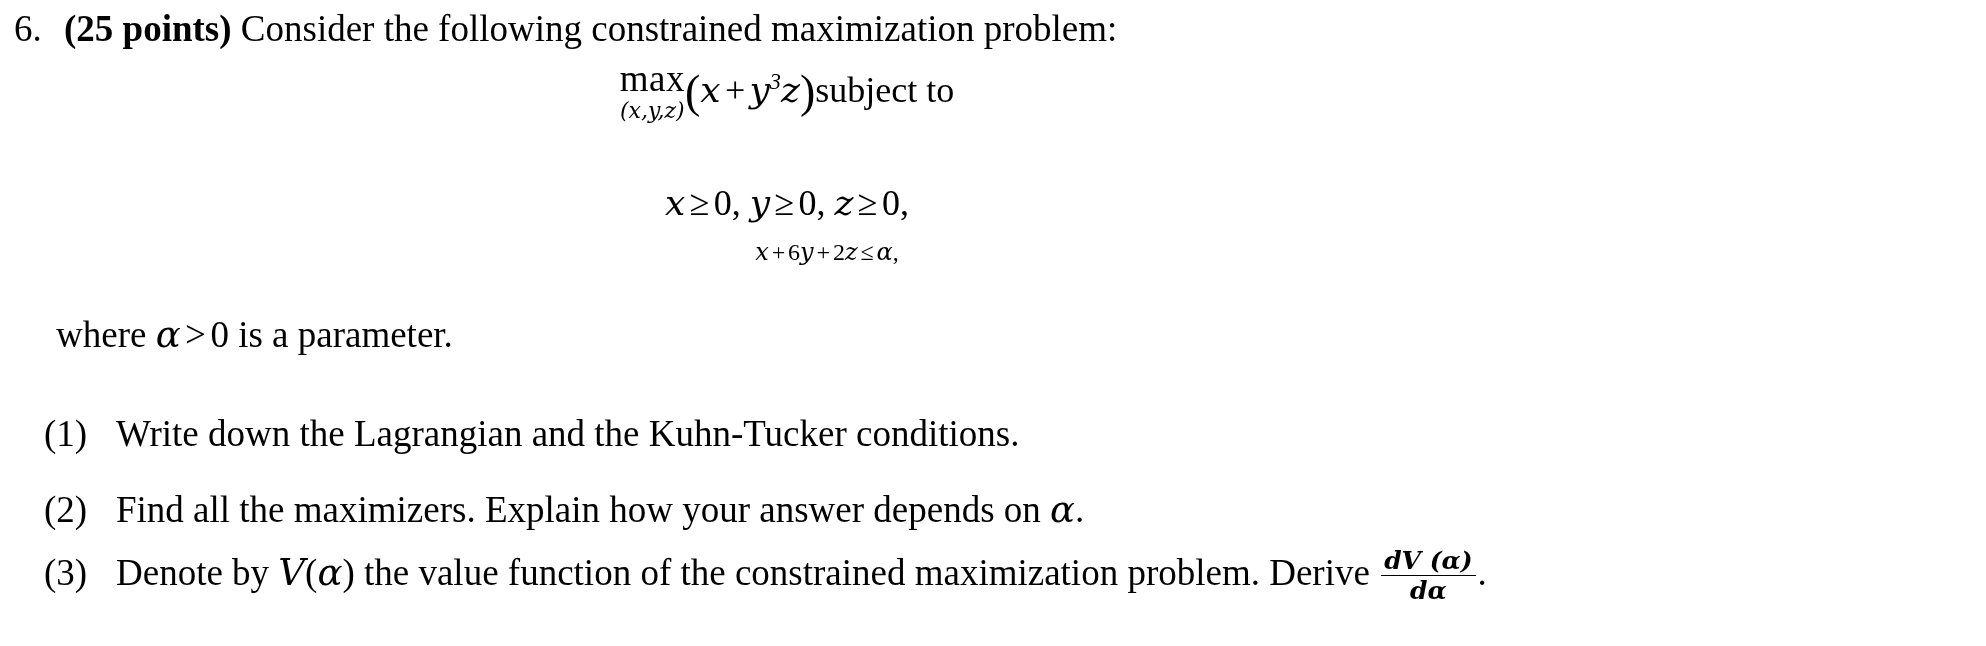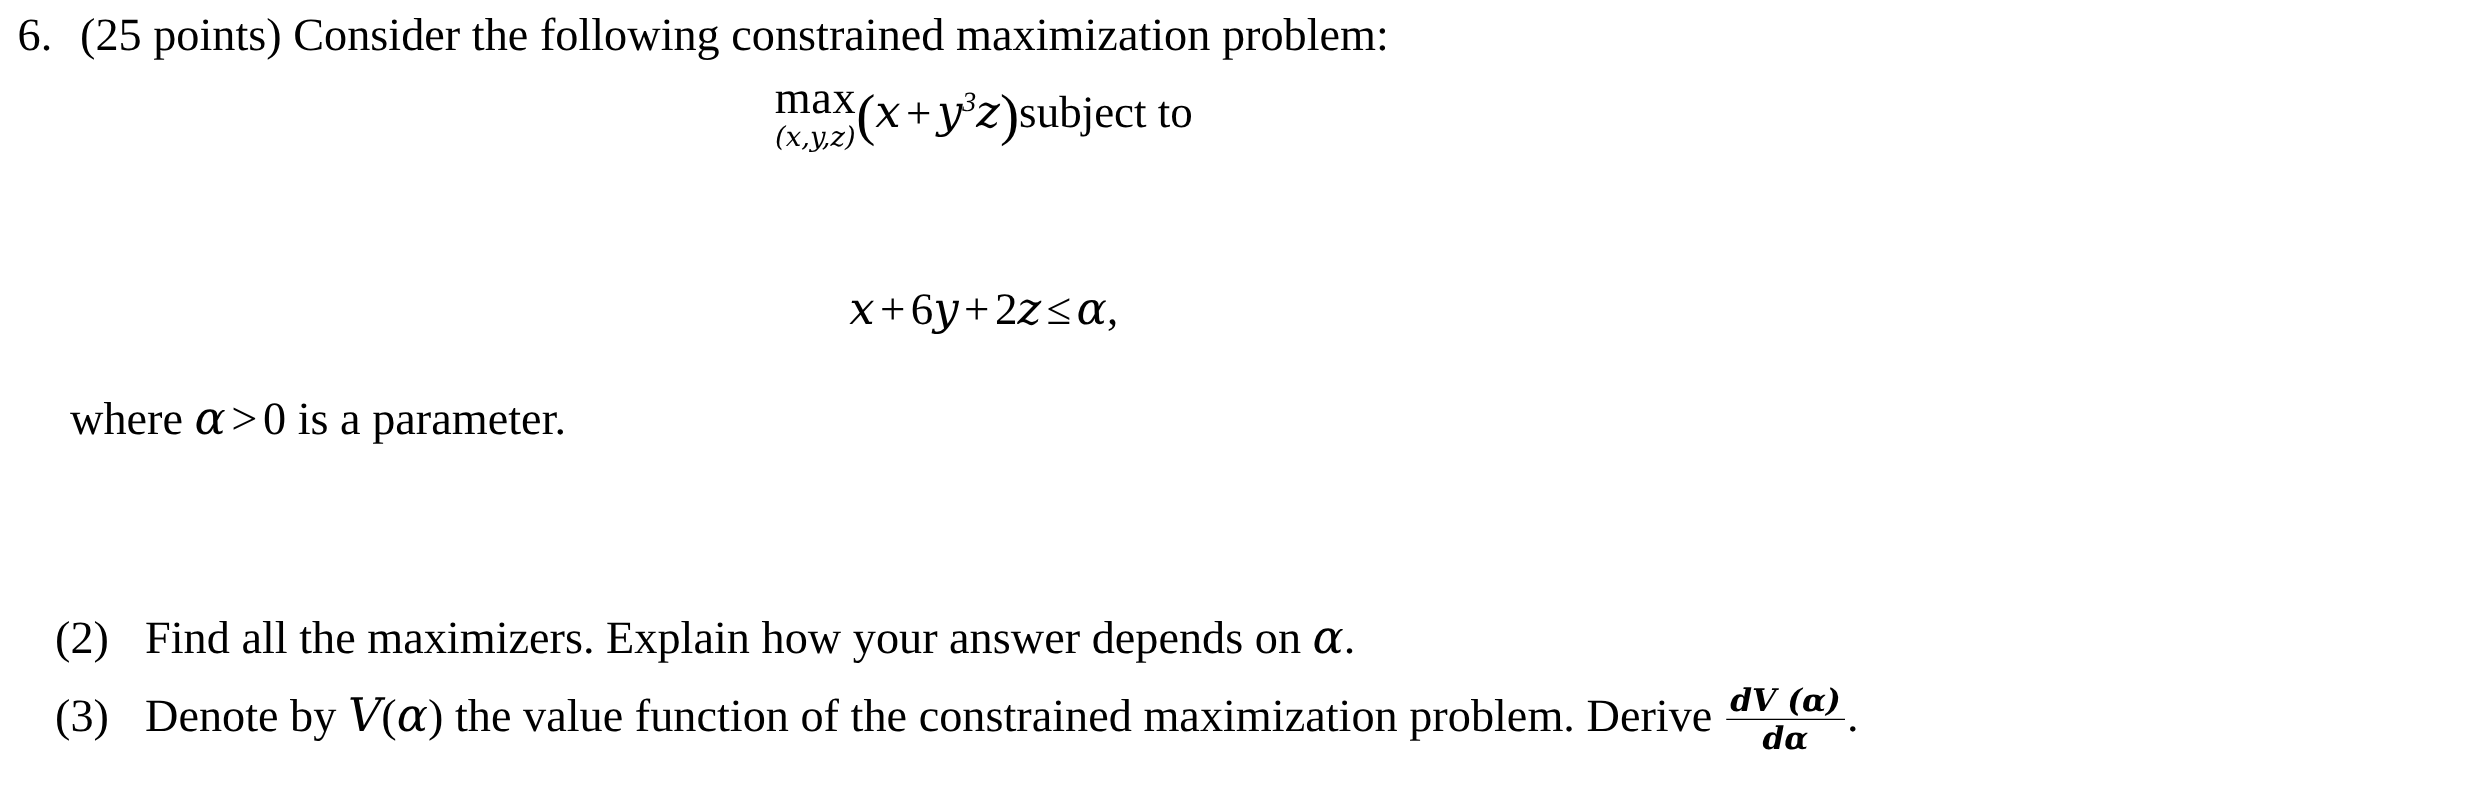--- a/index.html
+++ b/index.html
@@ -39,34 +39,34 @@
   .problem {
     position: absolute;
     left: 14px;
     top: 8px;
     width: 1960px;
     font-size: 37px;
     line-height: 1.16;
     white-space: nowrap;
   }
   .problem .num { display: inline-block; width: 50px; }
-  .problem .pts { font-weight: normal; }
+  .problem .pts { font-weight: bold; }
 
   
   .display {
     position: absolute;
     left: 0;
     width: 1574px;
     text-align: center;
     white-space: nowrap;
   }
 
   .line-max   { top: 62px;  font-size: 36px; }
   .line-nonneg{ top: 182px; font-size: 36px; }
-  .line-budget{ top: 226px; font-size: 36px; }
+  .line-budget{ top: 238px; font-size: 24px; padding-left: 40px; }
 
   
   .munder {
     display: inline-block;
     vertical-align: middle;
     text-align: center;
     position: relative;
     top: -2px;
   }
   .munder .base {
@@ -146,29 +146,35 @@
     <span class="num">6.</span><span class="pts">(25 points)</span><span>&nbsp;</span><span>Consider the following constrained maximization problem:</span>
   </div>
 
   <div class="display line-max">
     <span class="munder">
       <span class="base mop">max</span>
       <span class="under mi">(x,y,z)</span>
     </span><span class="paren-big">(</span><span class="mi">x</span><span class="mo">+</span><span class="mi">y</span><span class="sup">3</span><span class="mi">z</span><span class="paren-big">)</span><span class="subject">subject to</span>
   </div>
 
+  <div class="display line-nonneg">
+    <span class="mi">x</span><span class="mo">≥</span><span class="mn">0</span><span class="mn">, </span><span class="mi">y</span><span class="mo">≥</span><span class="mn">0</span><span class="mn">, </span><span class="mi">z</span><span class="mo">≥</span><span class="mn">0</span><span class="mn">,</span>
+  </div>
 
   <div class="display line-budget">
     <span class="mi">x</span><span class="mo">+</span><span class="mn">6</span><span class="mi">y</span><span class="mo">+</span><span class="mn">2</span><span class="mi">z</span><span class="mo">≤</span><span class="mi">α</span><span class="mn">,</span>
   </div>
 
   <div class="whereline">
     <span>where </span><span class="mi">α</span><span class="mo">&gt;</span><span class="mn">0</span><span> is a parameter.</span>
   </div>
 
+  <div class="part part-1">
+    <span class="marker">(1)</span><span>Write down the Lagrangian and the Kuhn-Tucker conditions.</span>
+  </div>
 
   <div class="part part-2">
     <span class="marker">(2)</span><span>Find all the maximizers. Explain how your answer depends on </span><span class="mi">α</span><span>.</span>
   </div>
 
   <div class="part part-3">
     <span class="marker">(3)</span><span>Denote by </span><span class="mi">V</span><span class="mn">(</span><span class="mi">α</span><span class="mn">)</span><span> the value function of the constrained maximization problem. Derive </span><span class="frac"><span class="numer mi">dV (α)</span><span class="denom mi">dα</span></span><span>.</span>
   </div>
 
 </div>

